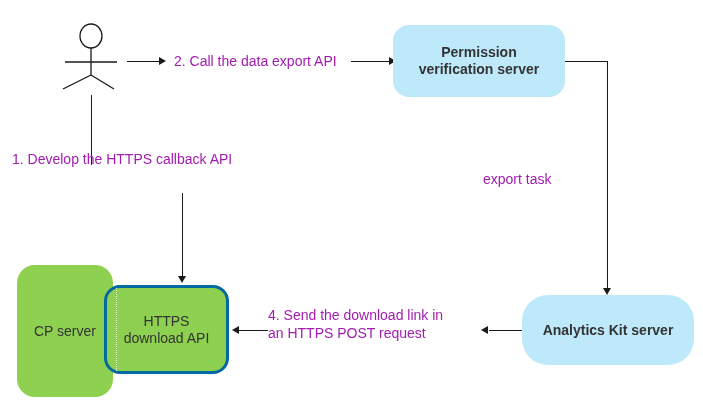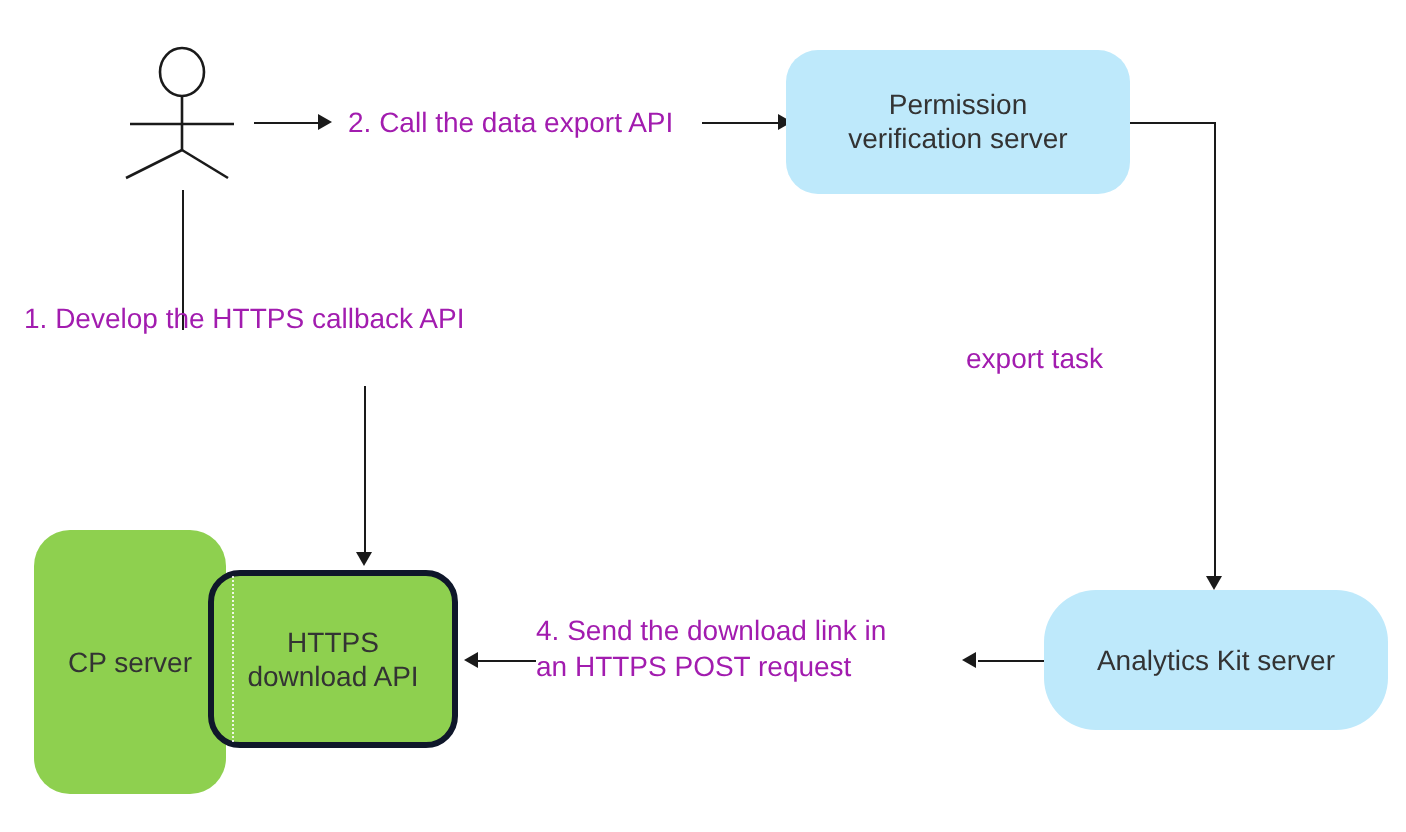--- a/index.html
+++ b/index.html
@@ -4,37 +4,37 @@
 <style>
   html,body{margin:0;padding:0;background:#fff;}
   #stage{
     position:relative;width:703px;height:416px;background:#ffffff;overflow:hidden;
     font-family:"Liberation Sans", sans-serif;color:#333333;
   }
   .node{
     position:absolute;display:flex;align-items:center;justify-content:center;
     text-align:center;font-size:14px;line-height:17px;color:#333333;
   }
-  .blue{background:#bee9fb;border-radius:16px;}
+  .blue{background:#bee9fb;border-radius:16px;font-weight:bold;}
   .green{background:#8ed04f;border-radius:18px;}
   .lineH{position:absolute;height:1px;background:#1a1a1a;}
   .lineV{position:absolute;width:1px;background:#1a1a1a;}
   .ahRight{position:absolute;width:0;height:0;
     border-top:4.5px solid transparent;border-bottom:4.5px solid transparent;
     border-left:7px solid #1a1a1a;}
   .ahLeft{position:absolute;width:0;height:0;
     border-top:4.5px solid transparent;border-bottom:4.5px solid transparent;
     border-right:7px solid #1a1a1a;}
   .ahDown{position:absolute;width:0;height:0;
     border-left:4.5px solid transparent;border-right:4.5px solid transparent;
     border-top:7px solid #1a1a1a;}
   .lbl{position:absolute;font-size:14px;line-height:19px;color:#a21caf;white-space:nowrap;}
   #callback-box{
     position:absolute;left:104px;top:285px;width:125px;height:89px;
-    background:#8ed04f;border:3px solid #0f172a;border-radius:16px;box-sizing:border-box;
+    background:#8ed04f;border:3px solid #0369a1;border-radius:16px;box-sizing:border-box;
     display:flex;align-items:center;justify-content:center;text-align:center;
     font-size:14px;line-height:17px;color:#333333;
   }
   #callback-seam{
     position:absolute;left:9px;top:0px;bottom:0px;width:0;
     border-left:1px dotted rgba(255,255,255,0.85);
   }
 </style>
 </head>
 <body>

